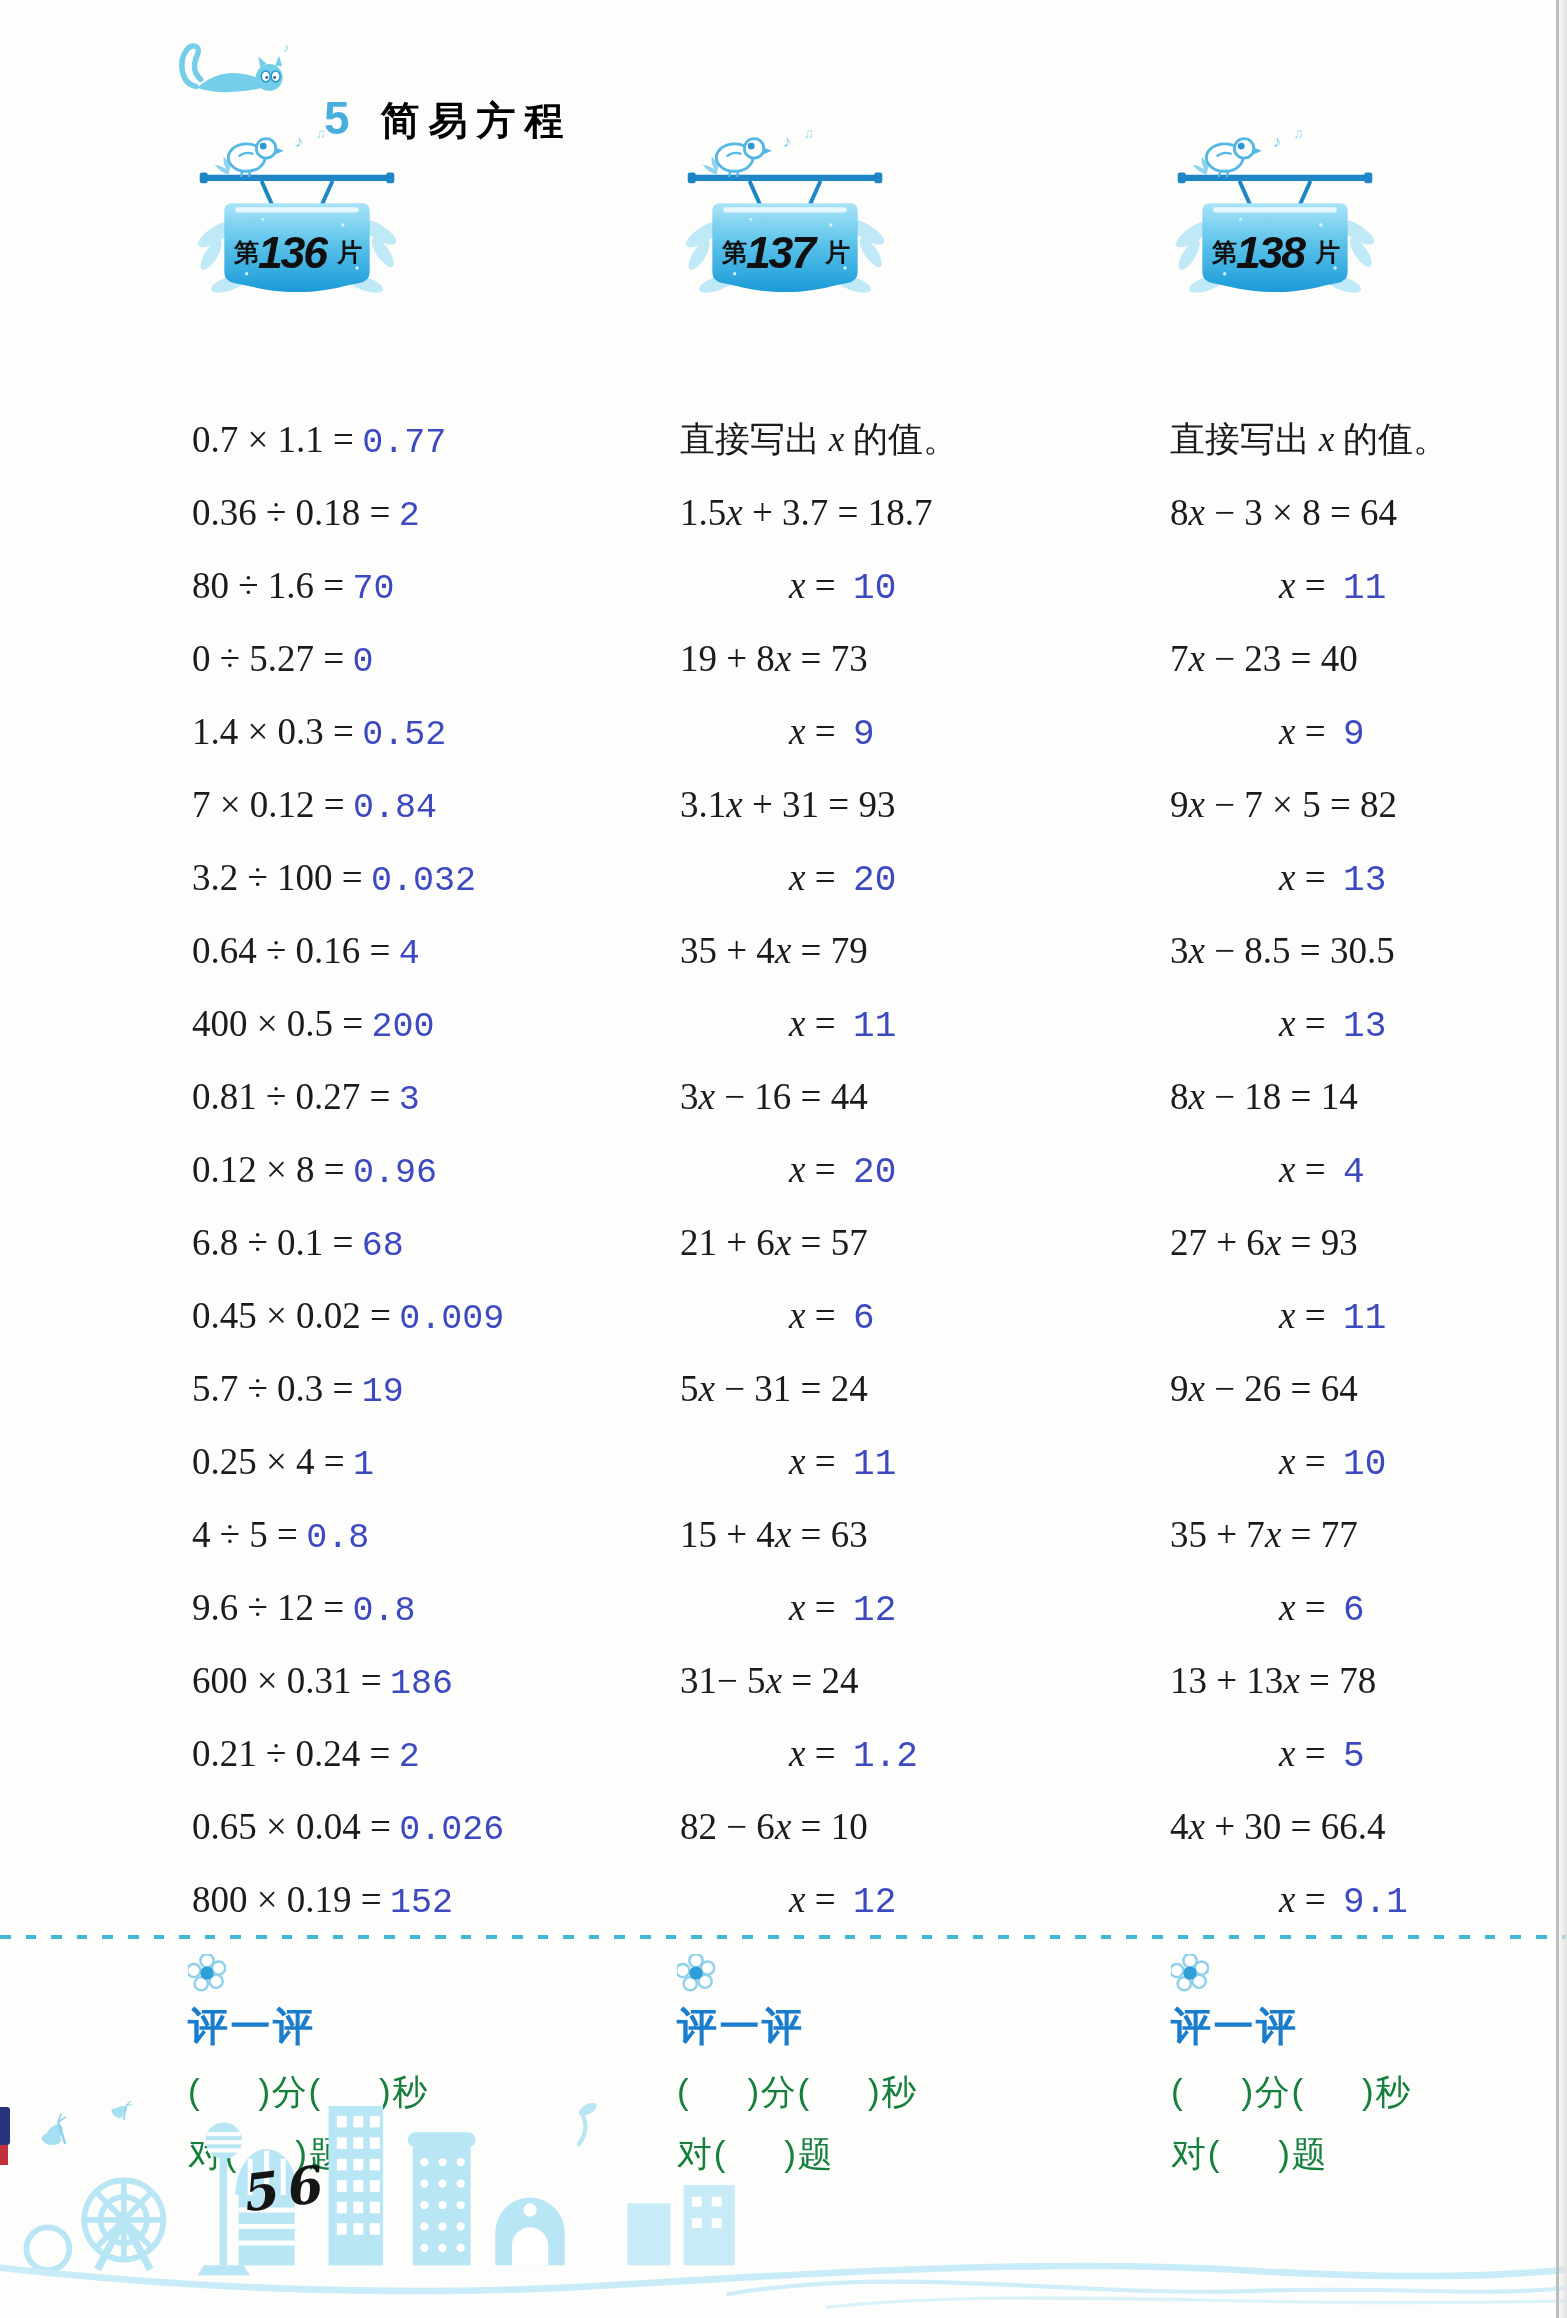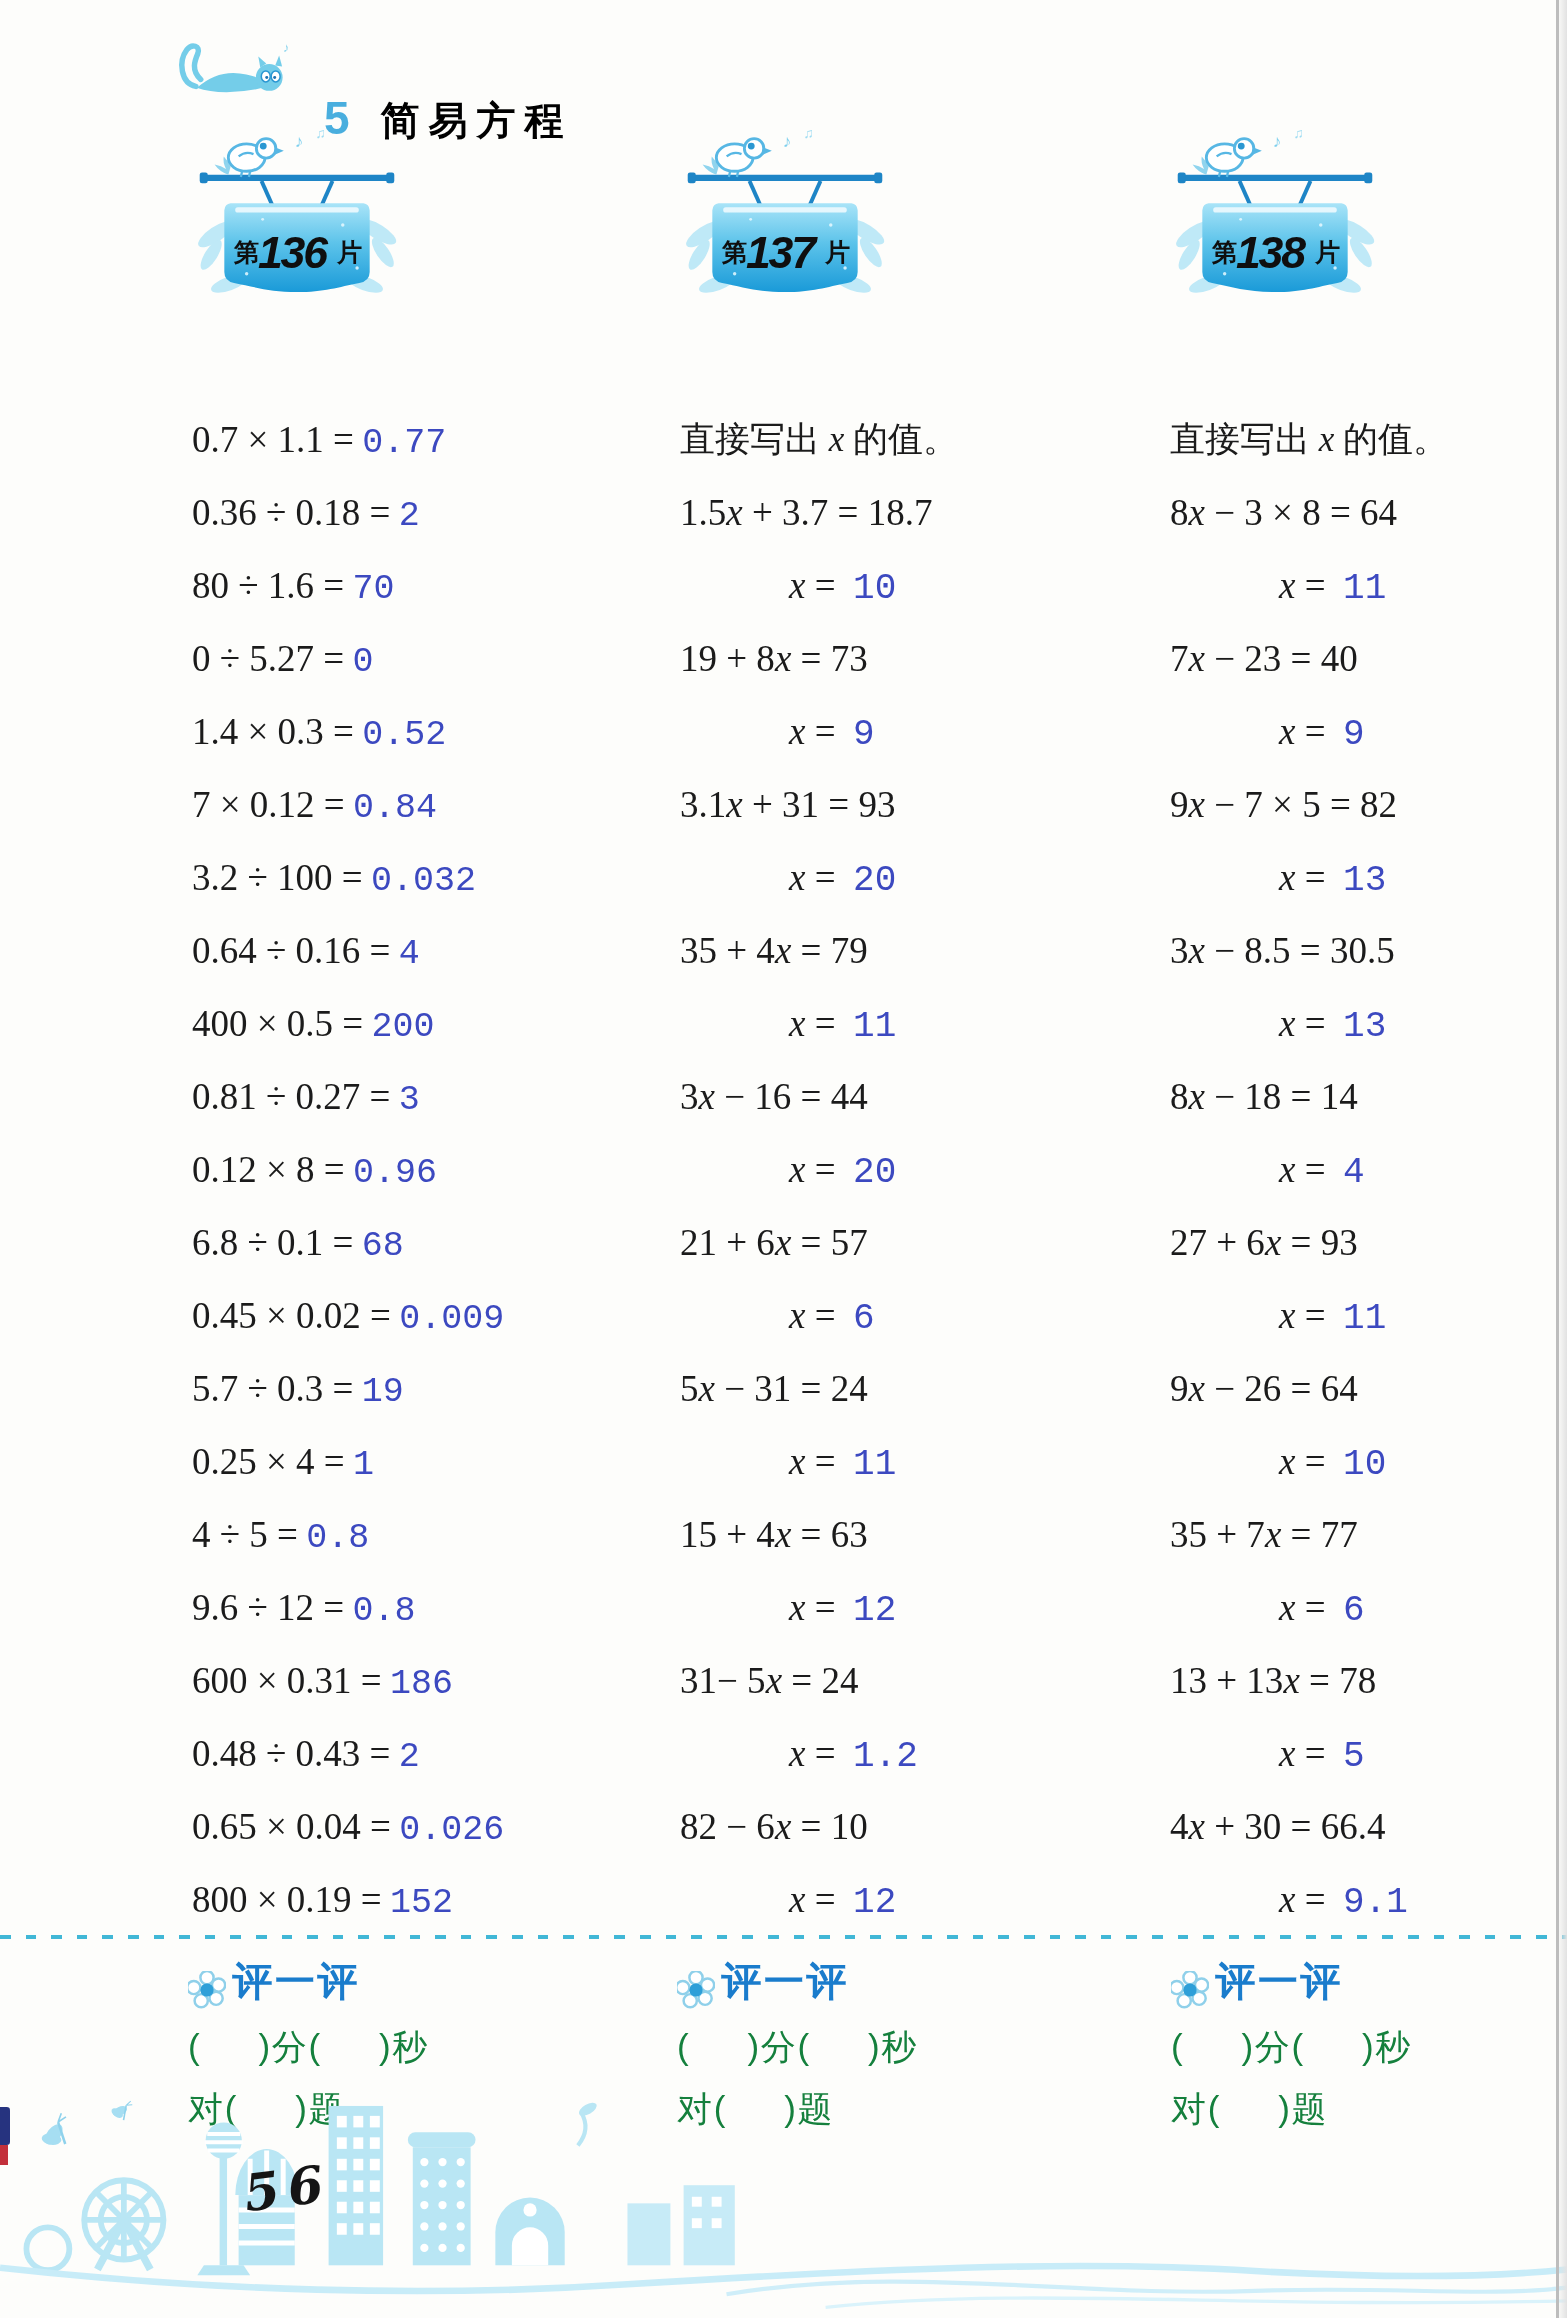--- a/index.html
+++ b/index.html
@@ -29,21 +29,21 @@
   .var{font-style:italic;}
   .ans{font-family:Liberation Mono, monospace;color:#3c49c0;font-size:35px;margin-left:8.3px;}
   .ansline{padding-left:109px;}
   .ansline .ans{font-size:36px;}
 
   
   .divider{position:absolute;left:0;top:1935px;width:100%;height:4.1px;
         background:repeating-linear-gradient(90deg,#41b7d6 0 10.7px,transparent 10.7px 25.6px);}
   .fblock{position:absolute;top:1954px;font-family:"Liberation Sans",sans-serif;}
   .fb-1{left:188px}.fb-2{left:677px}.fb-3{left:1171px}
-  .eval{display:flex;align-items:flex-end;gap:6.6px;}
+  .eval{display:flex;align-items:flex-start;gap:6.6px;flex-direction:column;}
   .eval-label{font-size:40px;font-weight:bold;color:#1a7ccc;letter-spacing:2.5px;}
   .fline{margin-top:15px;font-size:35px;color:#15803d;white-space:pre;letter-spacing:1.7px;}
 
   
   .city{position:absolute;left:0;top:2096px;}
   .pagenum{position:absolute;left:244px;top:2158px;font-family:"DejaVu Serif",serif;
         font-style:italic;font-weight:bold;font-size:51px;letter-spacing:8.3px;
         transform:rotate(-7deg);color:#151515;}
   .spine-a{position:absolute;left:0;top:2107px;width:10px;height:38px;background:#26337f;border-radius:0 3.3px 3.3px 0;}
   .spine-b{position:absolute;left:0;top:2145px;width:8.3px;height:20px;background:#c3303b;}
@@ -136,21 +136,21 @@
       <div class="row"><span class="expr">400 × 0.5 =</span><span class="ans">200</span></div>
       <div class="row"><span class="expr">0.81 ÷ 0.27 =</span><span class="ans">3</span></div>
       <div class="row"><span class="expr">0.12 × 8 =</span><span class="ans">0.96</span></div>
       <div class="row"><span class="expr">6.8 ÷ 0.1 =</span><span class="ans">68</span></div>
       <div class="row"><span class="expr">0.45 × 0.02 =</span><span class="ans">0.009</span></div>
       <div class="row"><span class="expr">5.7 ÷ 0.3 =</span><span class="ans">19</span></div>
       <div class="row"><span class="expr">0.25 × 4 =</span><span class="ans">1</span></div>
       <div class="row"><span class="expr">4 ÷ 5 =</span><span class="ans">0.8</span></div>
       <div class="row"><span class="expr">9.6 ÷ 12 =</span><span class="ans">0.8</span></div>
       <div class="row"><span class="expr">600 × 0.31 =</span><span class="ans">186</span></div>
-      <div class="row"><span class="expr">0.48 ÷ 0.43 =</span><span class="ans">2</span></div>
+      <div class="row"><span class="expr">0.21 ÷ 0.24 =</span><span class="ans">2</span></div>
       <div class="row"><span class="expr">0.65 × 0.04 =</span><span class="ans">0.026</span></div>
       <div class="row"><span class="expr">800 × 0.19 =</span><span class="ans">152</span></div>
     </div>
   </section>
 
   <section class="col col-2">
     <svg class="sign" width="206" height="189" viewBox="0 0 360 330">
       <use href="#sign-graphic"></use>
       <text class="sign-side" x="70" y="243">第</text>
       <text class="sign-num" x="112" y="255">137</text>

